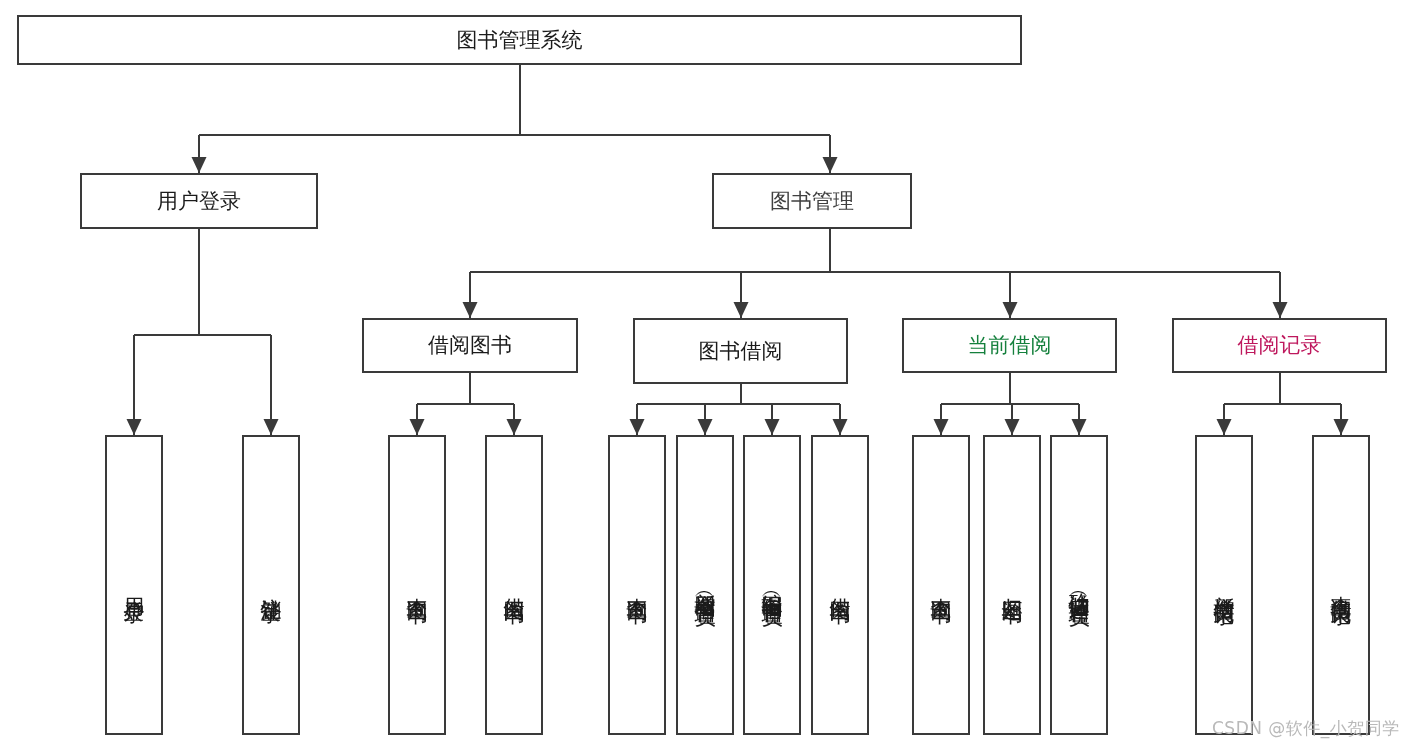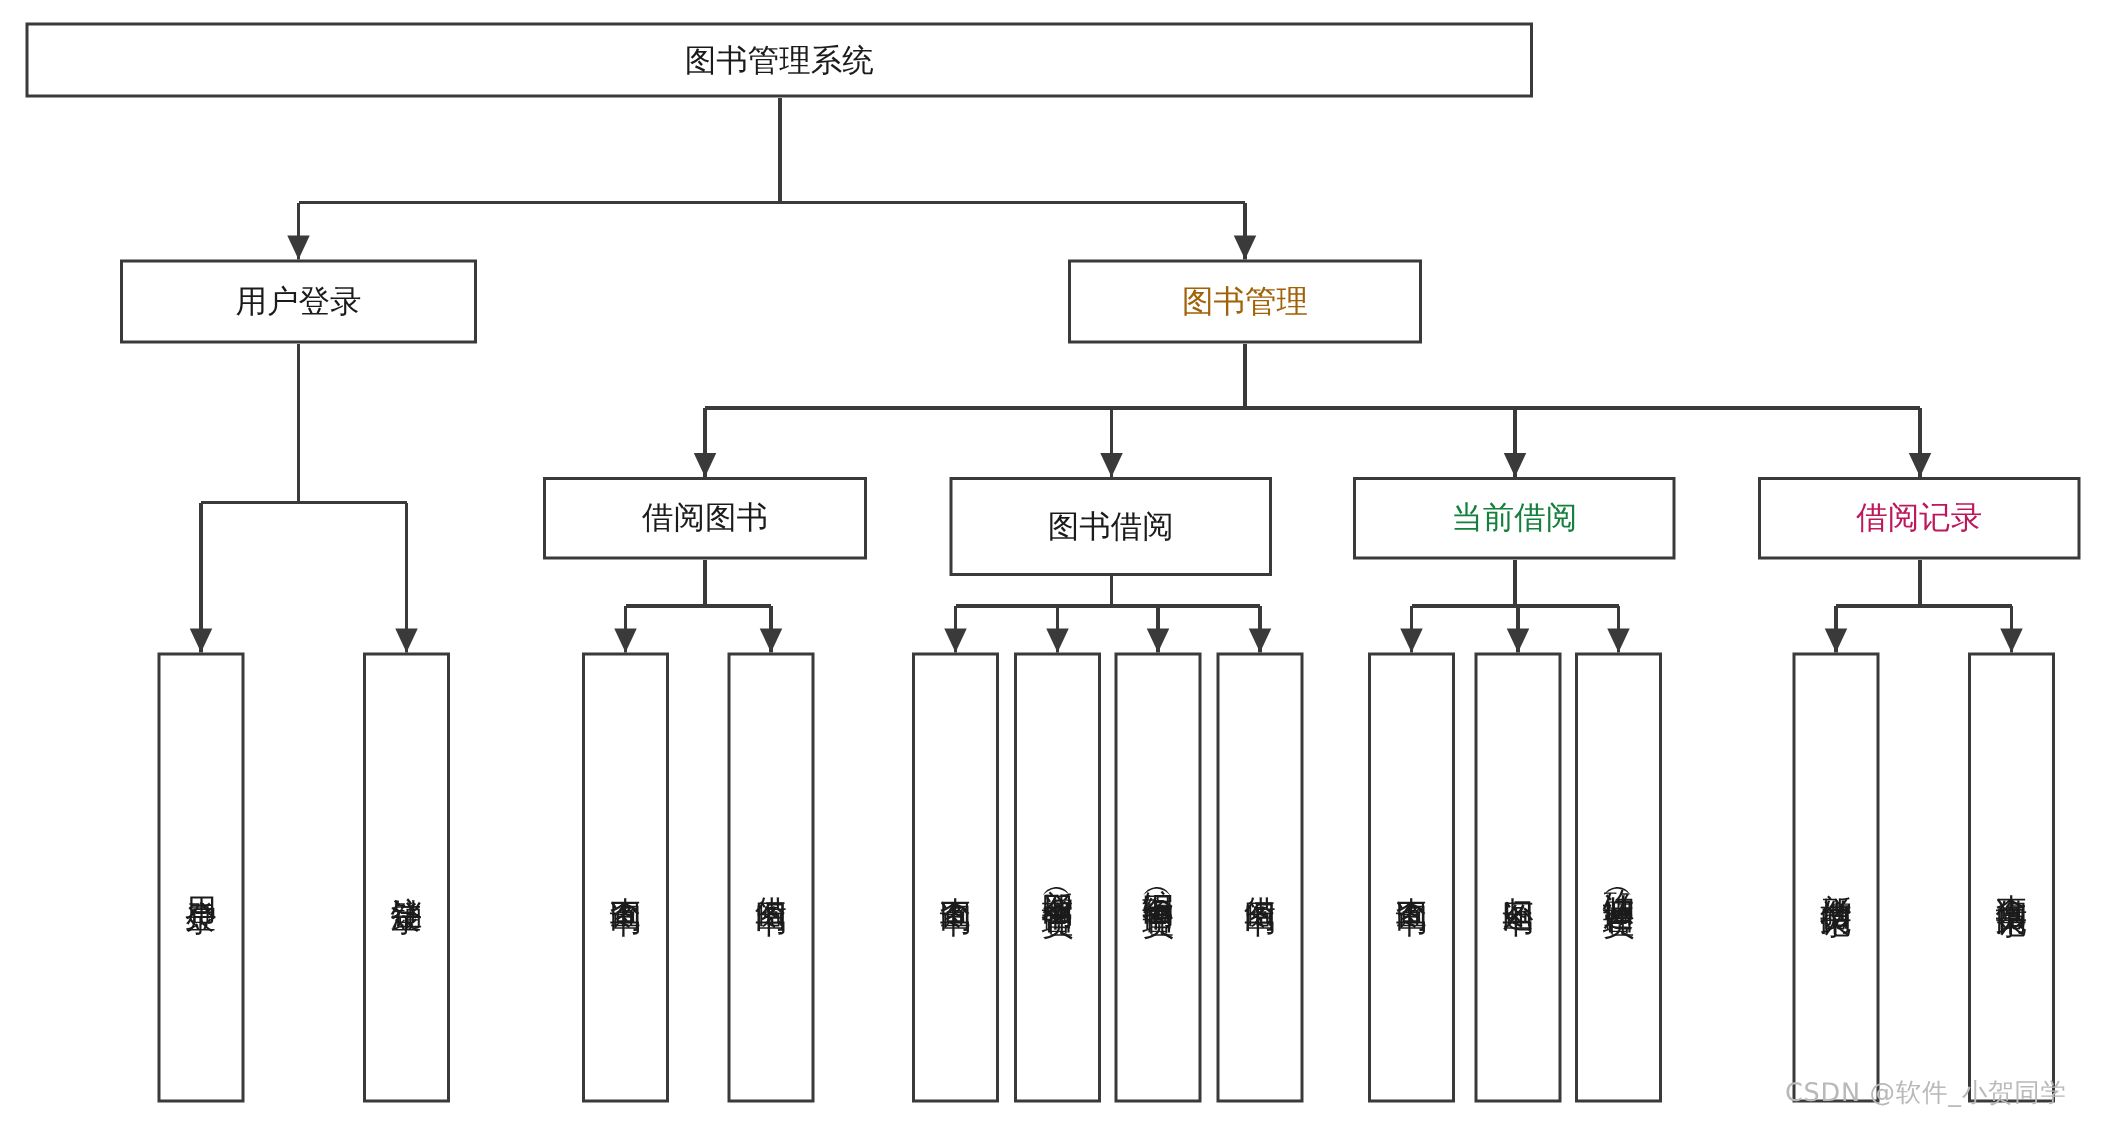--- a/index.html
+++ b/index.html
@@ -55,20 +55,21 @@
     letter-spacing: 2px;
     line-height: 1.05;
   }
   .watermark {
     position: absolute;
     color: #b9b9b9;
     font-size: 17px;
     letter-spacing: 0.5px;
     white-space: nowrap;
     user-select: none;
+    margin-left: 22px;
   }
 </style>
 </head>
 <body>
 
 <div id="canvas">
   <svg id="wires" viewBox="0 0 1405 747" xmlns="http://www.w3.org/2000/svg">
       <line x1="520" y1="65" x2="520" y2="135" stroke="#3a3a3a" stroke-width="2.5" shape-rendering="crispEdges"></line>
       <line x1="199" y1="135" x2="830" y2="135" stroke="#3a3a3a" stroke-width="2.5" shape-rendering="crispEdges"></line>
       <line x1="199" y1="135" x2="199" y2="173" stroke="#3a3a3a" stroke-width="2.5" shape-rendering="crispEdges"></line>
@@ -122,21 +123,21 @@
       <line x1="1341" y1="404" x2="1341" y2="435" stroke="#3a3a3a" stroke-width="2.5" shape-rendering="crispEdges"></line>
       <polygon points="1333.5,419 1348.5,419 1341,435" fill="#3a3a3a"></polygon>
     </svg>
   <div id="nodes">
       <div class="node horiz" style="left: 17px; top: 15px; width: 1005px; height: 50px; border-color: rgb(58, 58, 58); background: rgb(255, 255, 255); color: rgb(27, 27, 27);">
         <span class="node-label">图书管理系统</span>
       </div>
       <div class="node horiz" style="left: 80px; top: 173px; width: 238px; height: 56px; border-color: rgb(58, 58, 58); background: rgb(255, 255, 255); color: rgb(27, 27, 27);">
         <span class="node-label">用户登录</span>
       </div>
-      <div class="node horiz" style="left: 712px; top: 173px; width: 236px; height: 56px; border-color: rgb(58, 58, 58); background: rgb(255, 255, 255); color: #a16207;">
+      <div class="node horiz" style="left: 712px; top: 173px; width: 200px; height: 56px; border-color: rgb(58, 58, 58); background: rgb(255, 255, 255); color: #404040;">
         <span class="node-label">图书管理</span>
       </div>
       <div class="node horiz" style="left: 362px; top: 318px; width: 216px; height: 55px; border-color: rgb(58, 58, 58); background: rgb(255, 255, 255); color: rgb(27, 27, 27);">
         <span class="node-label">借阅图书</span>
       </div>
       <div class="node horiz" style="left: 633px; top: 318px; width: 215px; height: 66px; border-color: rgb(58, 58, 58); background: rgb(255, 255, 255); color: rgb(27, 27, 27);">
         <span class="node-label">图书借阅</span>
       </div>
       <div class="node horiz" style="left: 902px; top: 318px; width: 215px; height: 55px; border-color: rgb(58, 58, 58); background: rgb(255, 255, 255); color: #15803d;">
         <span class="node-label">当前借阅</span>

